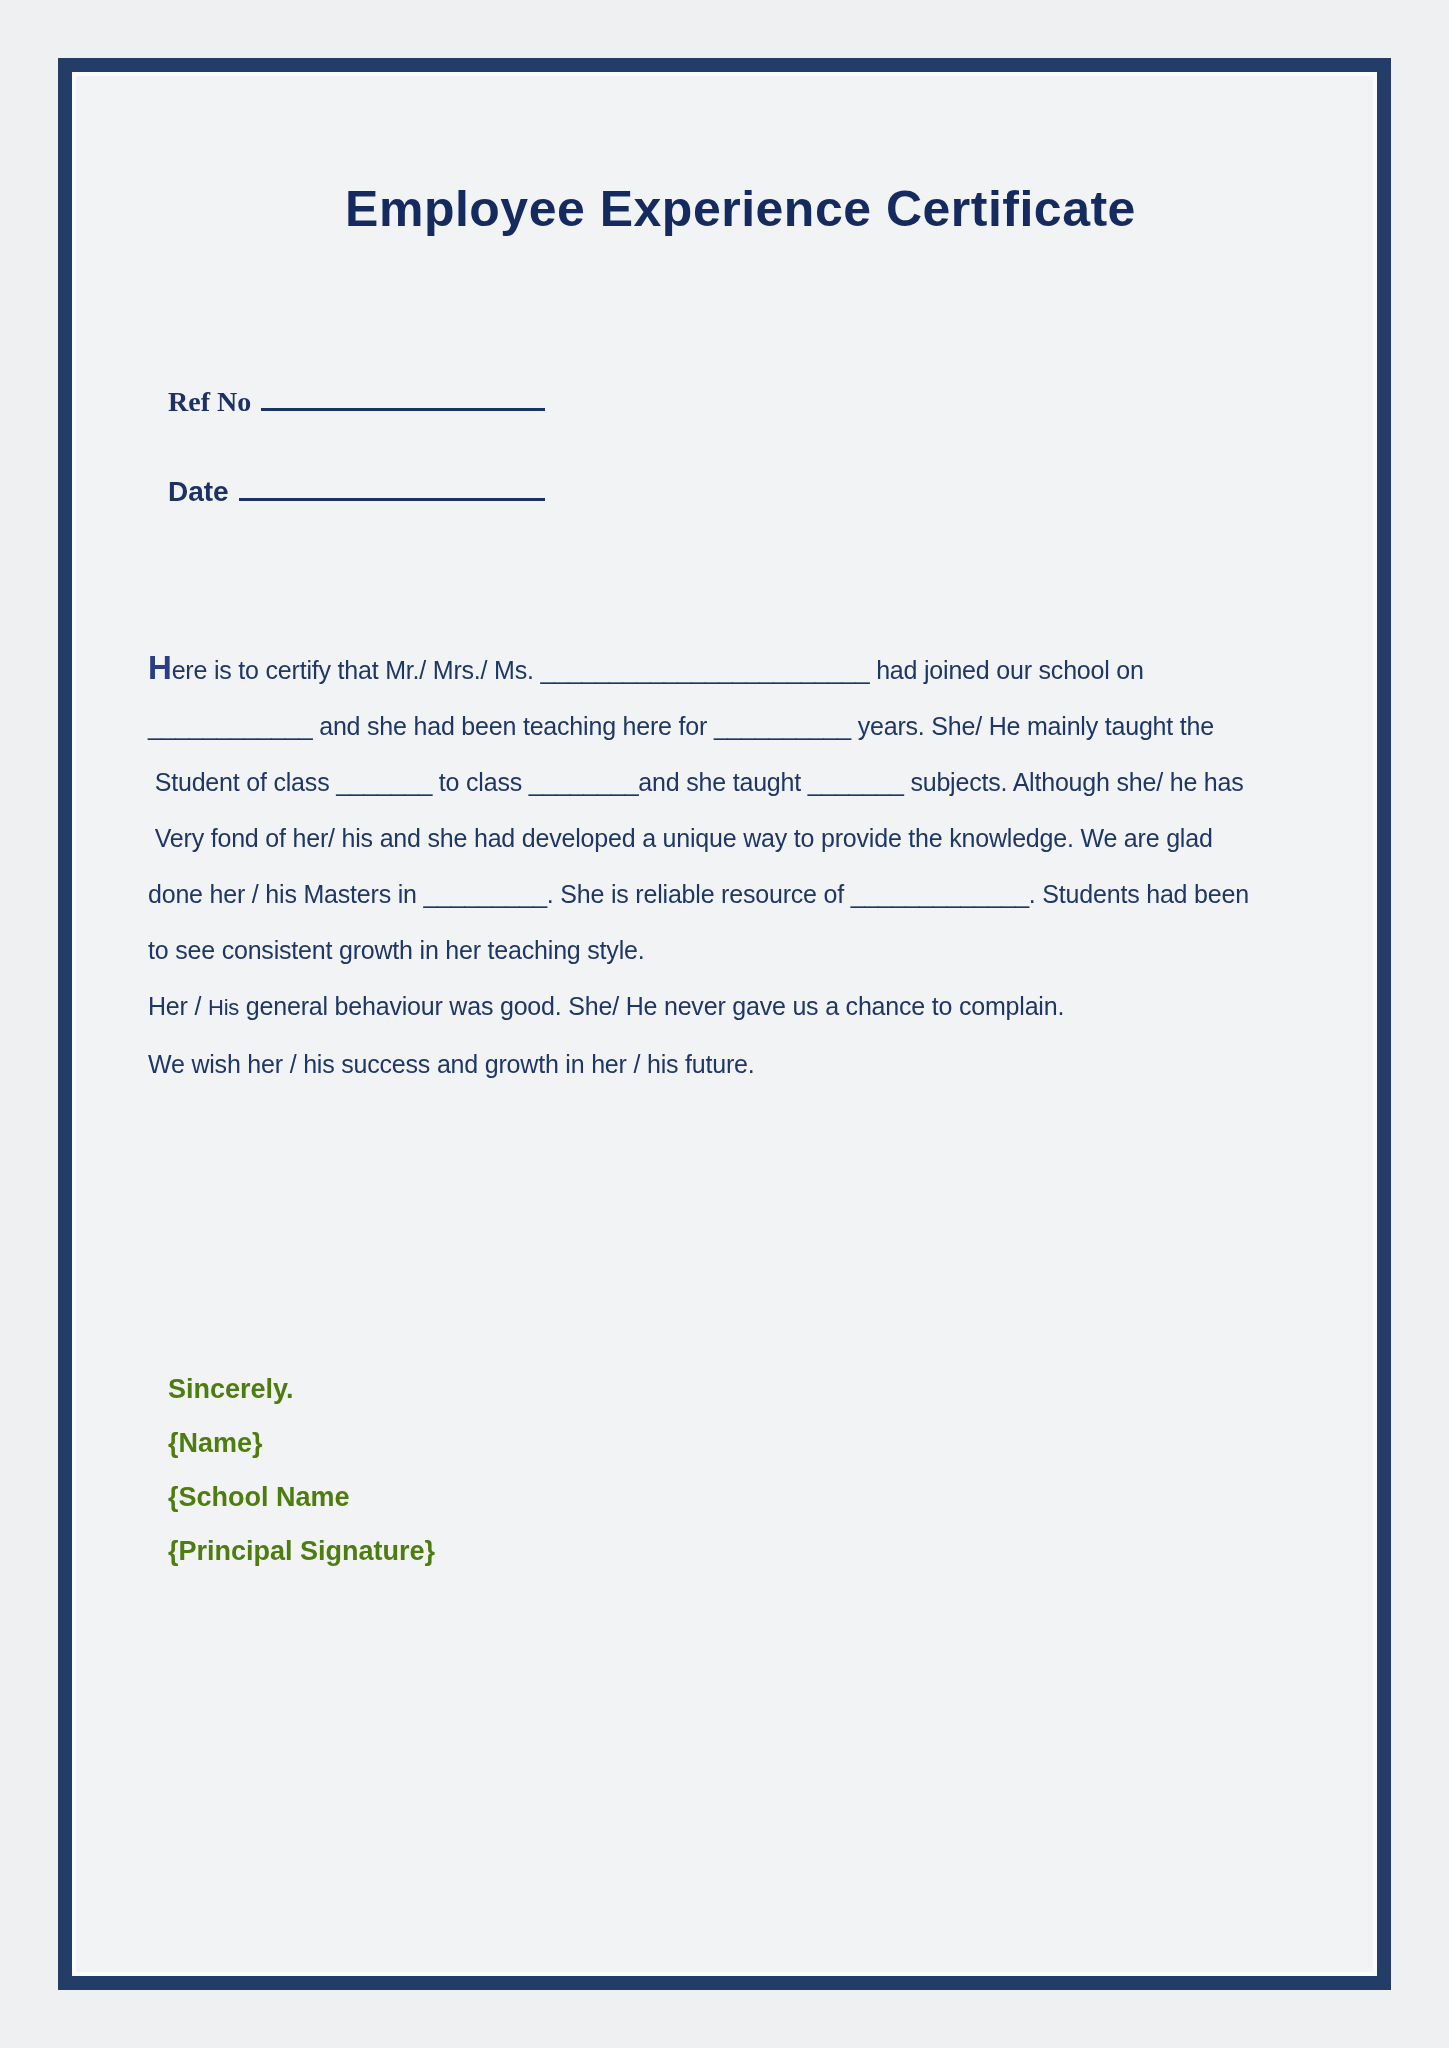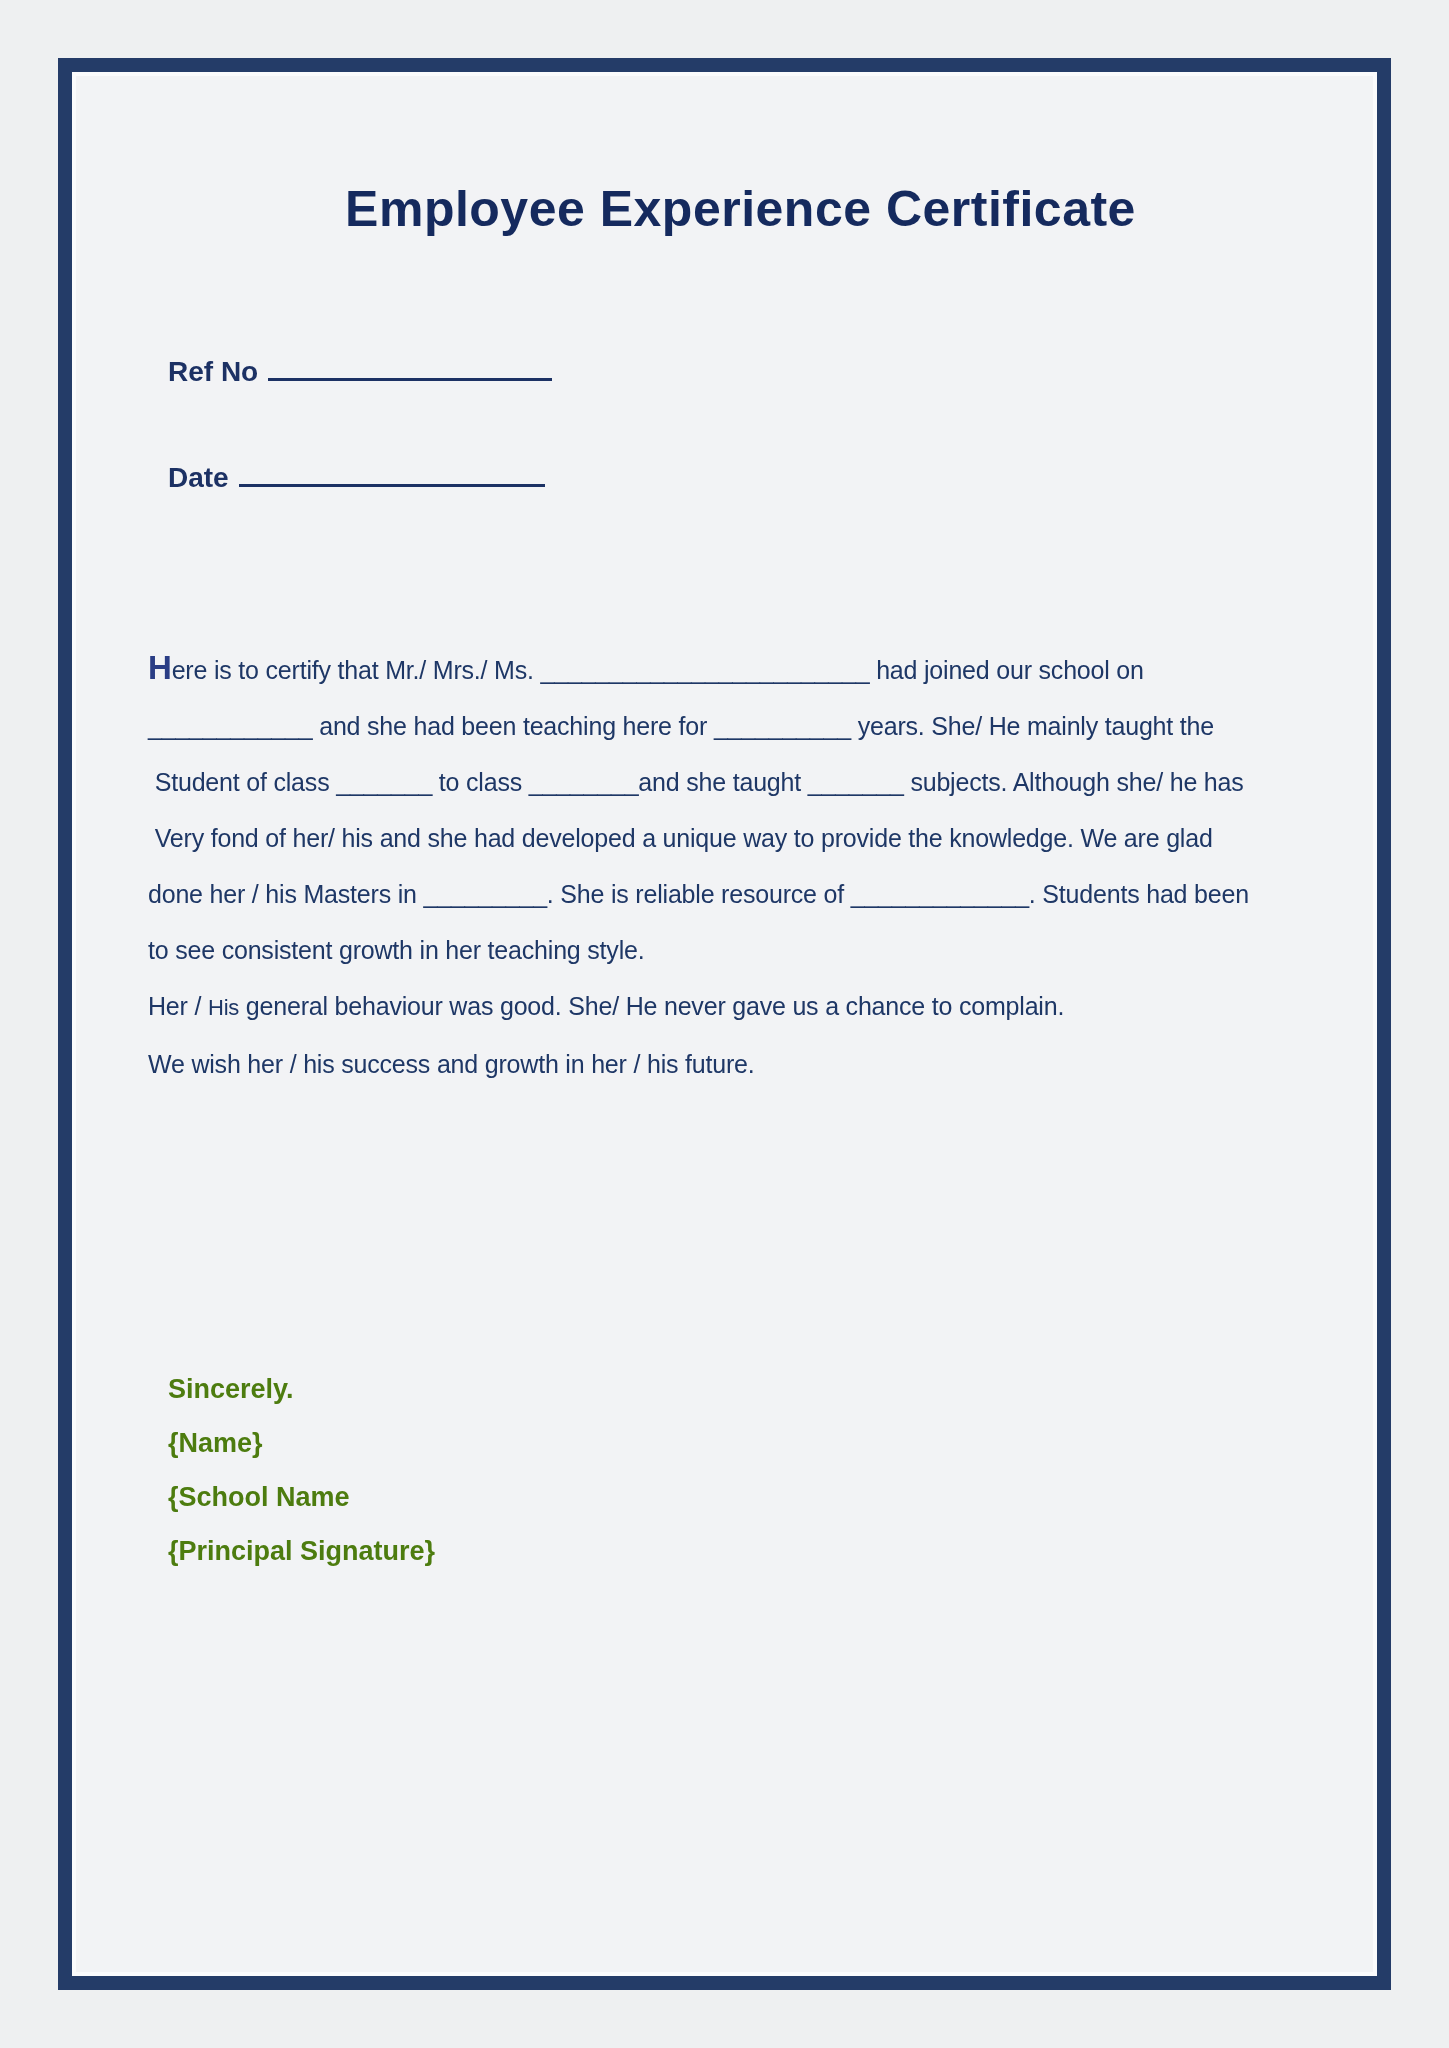--- a/index.html
+++ b/index.html
@@ -34,22 +34,22 @@
     margin-left: 16px;
   }
   .field-line {
     position: absolute;
     left: 168px;
     font-size: 28px;
     font-weight: bold;
     color: #1c3164;
     white-space: nowrap;
   }
-  .field-ref  { top: 350px; }
-  .field-date { top: 456px; }
+  .field-ref  { top: 380px; font-family: Liberation Serif, serif; }
+  .field-date { top: 470px; }
   .blankline {
     display: inline-block;
     height: 1em;
     border-bottom: 3px solid #1c3164;
     margin-left: 10px;
     vertical-align: baseline;
   }
   .blank-ref  { width: 284px; }
   .blank-date { width: 306px; }
   .body-text {

